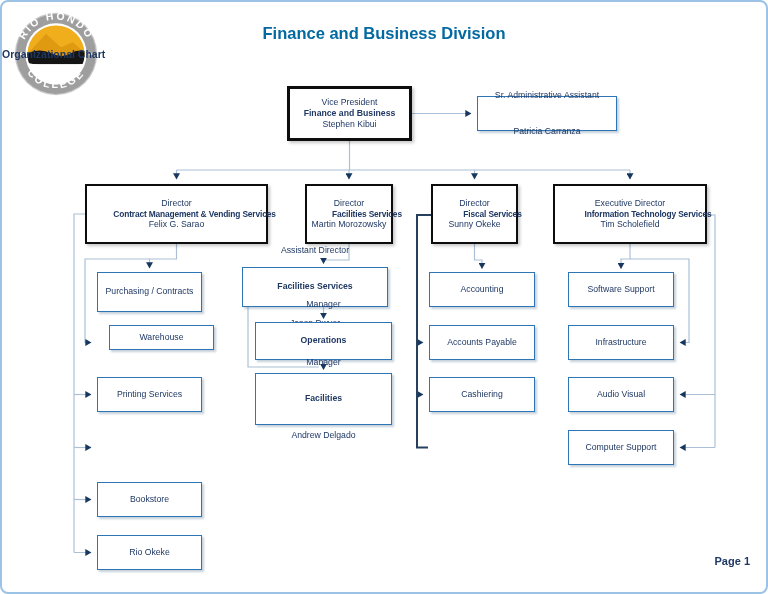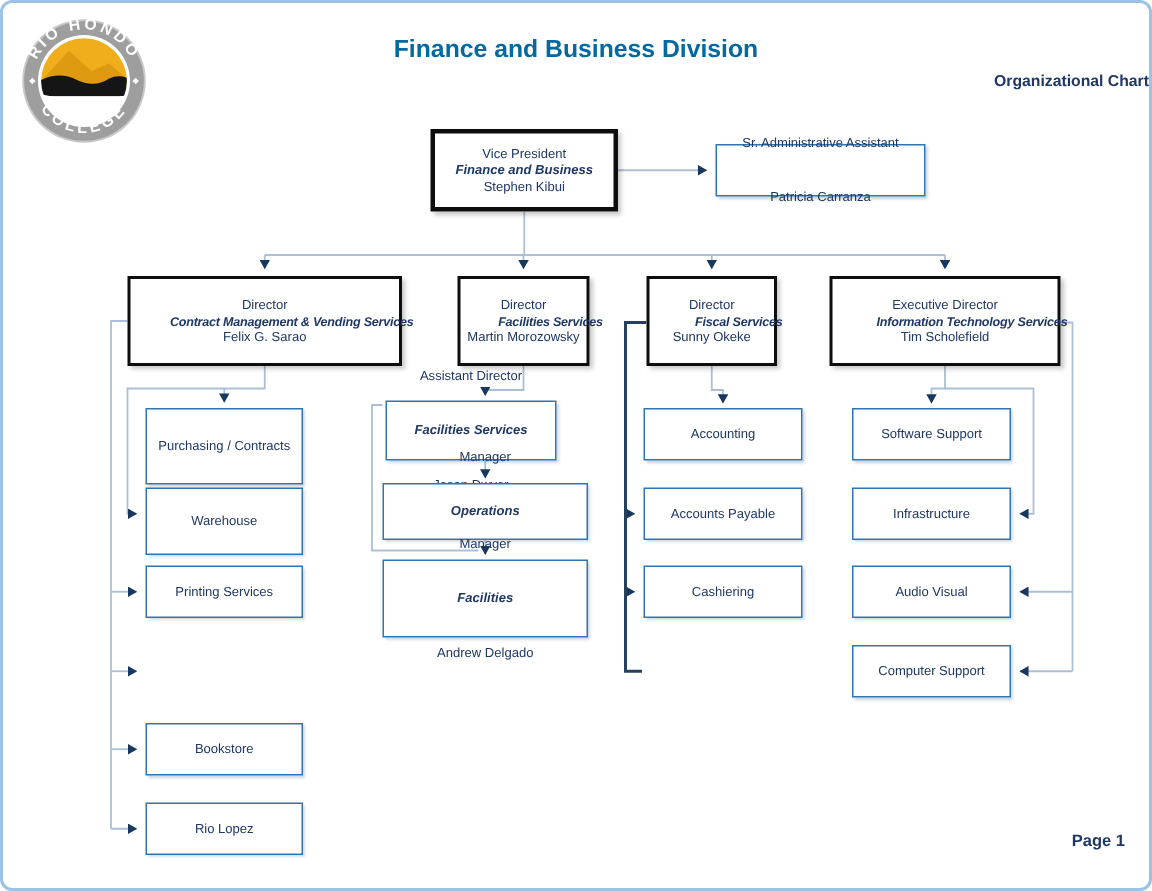--- a/index.html
+++ b/index.html
@@ -3,35 +3,35 @@
 <meta charset="utf-8">
 <style>
   html,body{margin:0;padding:0;background:#fff;}
   .page{
     position:relative;width:768px;height:594px;background:#fff;
     border:2px solid #9cc2e5;border-radius:8px;box-sizing:border-box;
     font-family:"Liberation Sans",sans-serif;color:#1F3864;overflow:hidden;
   }
   .title{position:absolute;top:22px;left:0;right:0;text-align:center;
     font-size:16.5px;font-weight:700;color:#0369a1;}
-  .subtitle{position:absolute;top:46px;left:0;right:0;text-align:right;
+  .subtitle{position:absolute;top:46px;left:0;right:0;text-align:left;
     font-size:10.5px;font-weight:700;color:#1F3864;}
   .pagenum{position:absolute;top:553px;right:16px;font-size:11px;font-weight:700;color:#1F3864;}
   .wires{position:absolute;left:0;top:0;}
   .box{
     position:absolute;background:#fff;box-sizing:border-box;
     display:flex;flex-direction:column;align-items:center;justify-content:center;
     text-align:center;line-height:1.28;font-size:8.7px;color:#1F3864;
   }
   .box span{display:block;white-space:nowrap;}
   .box .wrap{white-space:normal;max-width:96%;}
   .black{border:2.5px solid #0d0d0d;box-shadow:2px 2px 3px rgba(0,0,0,.22);}
   .vp{border-width:3px;text-align:right;}
   .blue{border:1.4px solid #2E75B6;box-shadow:1.5px 1.5px 2px rgba(90,120,150,.35);gap:25px;}
-  .b{font-weight:700;font-style:italic;}
+  .b{font-weight:700;}
   .dir .b{font-size:8.4px;letter-spacing:-0.15px;margin-left:36px;}
   .logo{position:absolute;left:12px;top:10px;}
 </style>
 </head>
 <body>
 
 <div class="page">
 
   <svg class="logo" width="84" height="84" viewBox="0 0 100 100">
     <defs>
@@ -134,37 +134,37 @@
     <span>Director</span>
     <span class="b">Fiscal Services</span>
     <span>Sunny Okeke</span>
   </div>
   <div class="box black dir" style="left:551px;top:182px;width:154px;height:60px">
     <span>Executive Director</span>
     <span class="b">Information Technology Services</span>
     <span>Tim Scholefield</span>
   </div>
 
-  <div class="box blue" style="left:95px;top:270px;width:105px;height:51px">
+  <div class="box blue" style="left:95px;top:270px;width:105px;height:40px">
     <span>Purchasing / Contracts</span>
   </div>
-  <div class="box blue" style="left:95px;top:323px;width:105px;height:45px">
+  <div class="box blue" style="left:107px;top:323px;width:105px;height:25px">
     <span>Warehouse</span>
   </div>
   <div class="box blue" style="left:95px;top:375px;width:105px;height:35px">
     <span>Printing Services</span>
   </div>
   <div class="box blue" style="left:95px;top:480px;width:105px;height:35px">
     <span>Bookstore</span>
   </div>
   <div class="box blue" style="left:95px;top:533px;width:105px;height:35px">
-    <span>Rio Lopez</span>
-  </div>
-
-  <div class="box blue" style="left:255px;top:265px;width:114px;height:40px">
+    <span>Rio Okeke</span>
+  </div>
+
+  <div class="box blue" style="left:240px;top:265px;width:146px;height:40px">
     <span>Assistant Director</span>
     <span class="b">Facilities Services</span>
     <span>Jason Dwyer</span>
   </div>
   <div class="box blue" style="left:253px;top:320px;width:137px;height:38px">
     <span>Manager</span>
     <span class="b">Operations</span>
     <span>George Lopez</span>
   </div>
   <div class="box blue" style="left:253px;top:371px;width:137px;height:52px">

